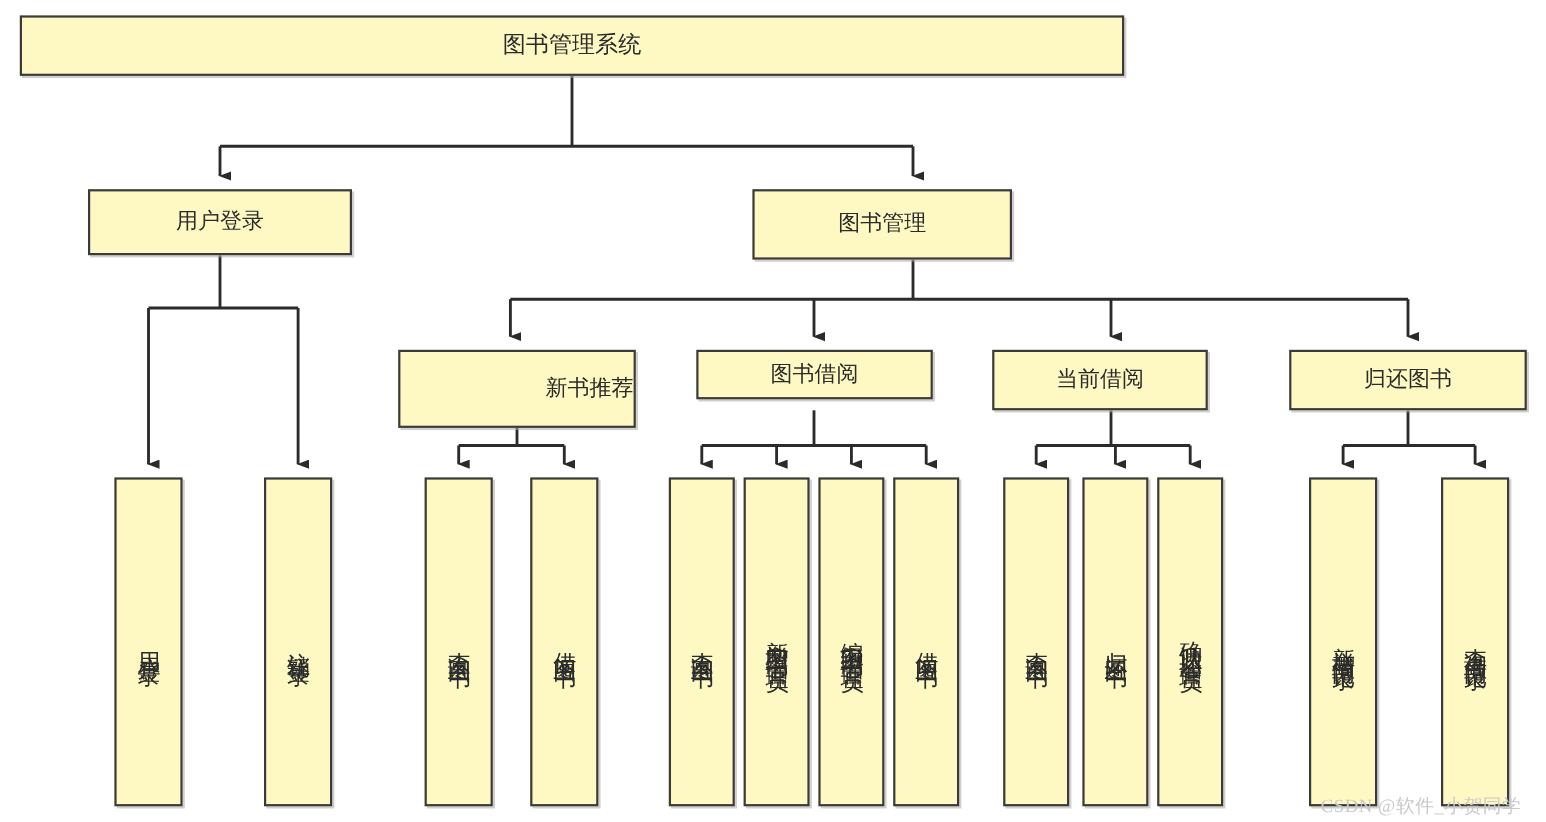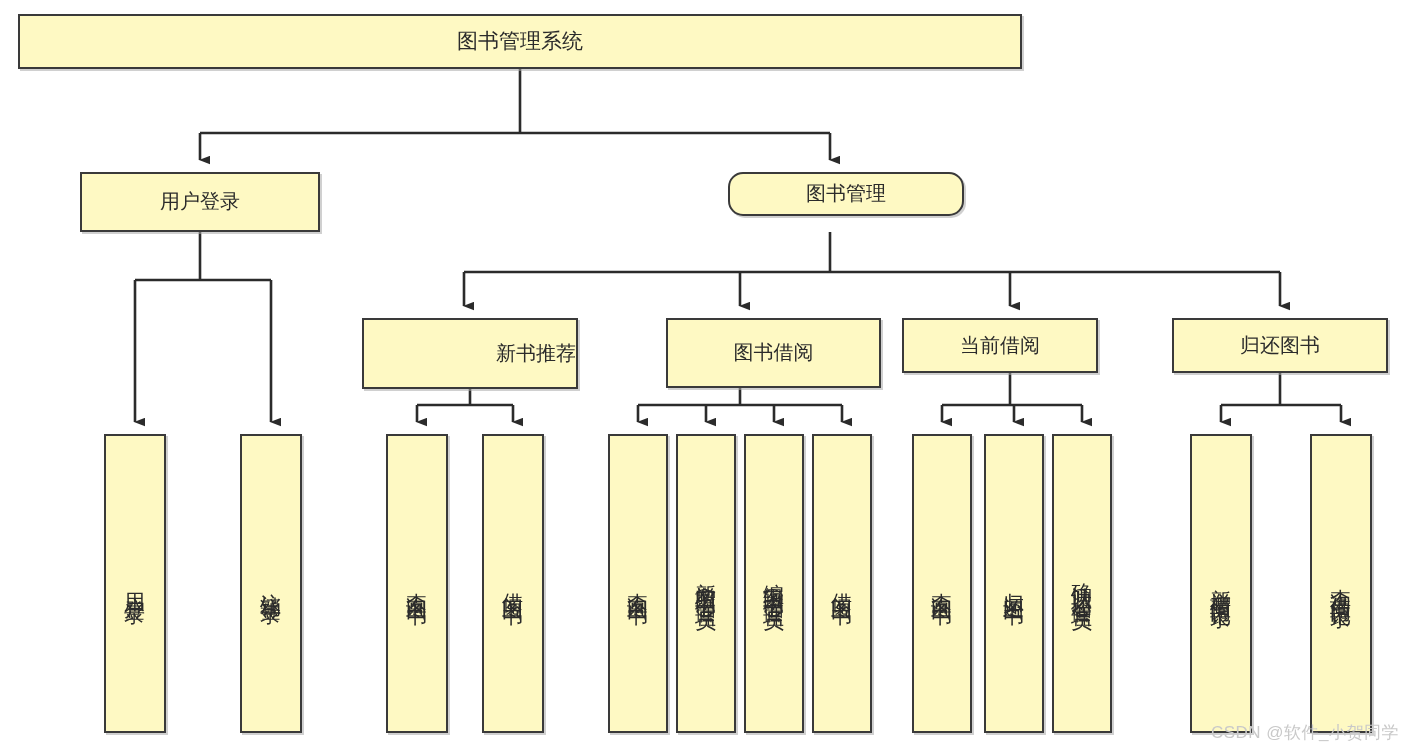--- a/index.html
+++ b/index.html
@@ -64,28 +64,28 @@
     white-space: nowrap;
     max-height: 286px;
   }
   .node.leaf.tall .label {
     font-size: 21px;
     letter-spacing: 2px;
   }
 
   #watermark {
     position: absolute;
-    right: 6px;
+    right: 22px;
     bottom: 3px;
     font-size: 17px;
     color: #c9c9c9;
     letter-spacing: 0.5px;
     white-space: nowrap;
     z-index: 3;
-    font-family: Liberation Sans, sans-serif;
+    font-family: Liberation Serif, serif;
   }
 </style>
 </head>
 <body>
 
 <div id="canvas">
 
   <svg id="wires" viewBox="0 0 1405 747" width="1405" height="747" aria-hidden="true">
     <defs>
       <marker id="ah" markerWidth="9" markerHeight="11" refX="4.2" refY="10" orient="auto" markerUnits="userSpaceOnUse">
@@ -137,29 +137,29 @@
   </svg>
 
   <div class="node root" id="root-node" style="left: 18px; top: 14px; width: 1004px; height: 55px;">
     <span class="label">图书管理系统</span>
   </div>
 
   <div id="nodes-level2">
       <div class="node level2" style="left: 80px; top: 172px; width: 240px; height: 60px;">
         <span class="label">用户登录</span>
       </div>
-      <div class="node level2" style="left: 728px; top: 172px; width: 236px; height: 44px; border-radius: 15px;">
+      <div class="node level2" style="left: 684px; top: 172px; width: 236px; height: 64px;">
         <span class="label">图书管理</span>
       </div>
     </div>
   <div id="nodes-level3">
       <div class="node level3" style="left: 362px; top: 318px; width: 216px; height: 71px; justify-content: flex-end;">
         <span class="label">新书推荐</span>
       </div>
-      <div class="node level3" style="left: 633px; top: 318px; width: 215px; height: 70px; margin-left: 33px;">
+      <div class="node level3" style="left: 633px; top: 318px; width: 215px; height: 45px;">
         <span class="label">图书借阅</span>
       </div>
       <div class="node level3" style="left: 902px; top: 318px; width: 196px; height: 55px;">
         <span class="label">当前借阅</span>
       </div>
       <div class="node level3" style="left: 1172px; top: 318px; width: 216px; height: 55px;">
         <span class="label">归还图书</span>
       </div>
     </div>
   <div id="nodes-leaves">

